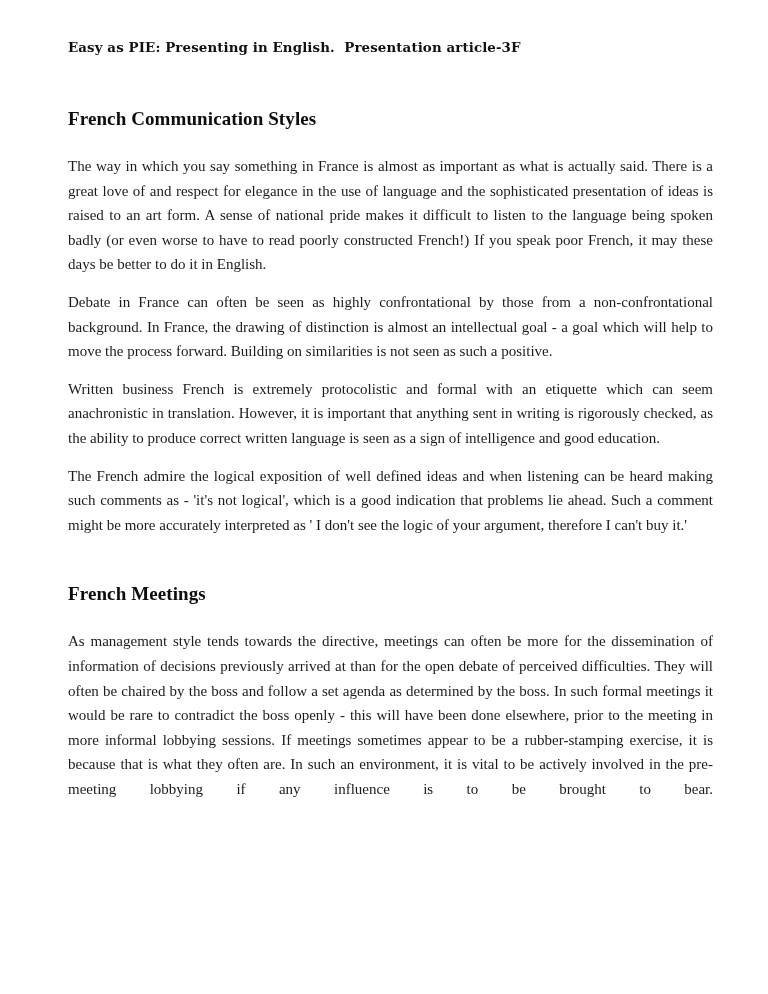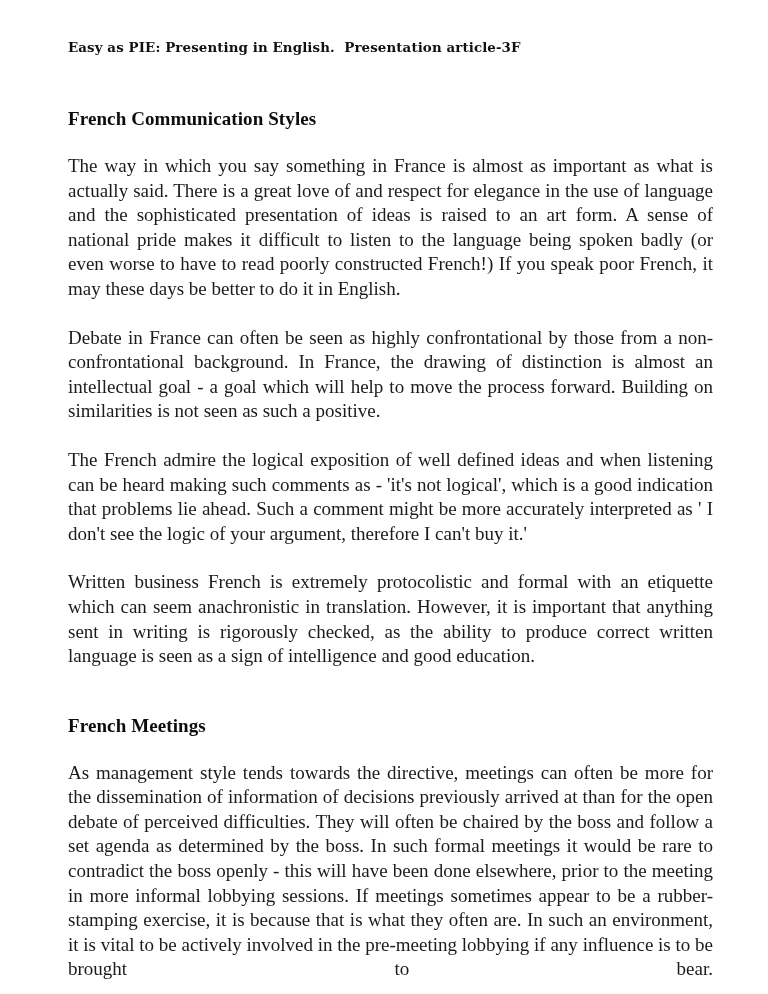--- a/index.html
+++ b/index.html
@@ -60,31 +60,31 @@
     margin-bottom: 0;
   }
   .heading-2 {
     margin-top: 42px;
     margin-bottom: 0;
   }
 
   
   .para {
     font-family: "Liberation Serif", "DejaVu Serif", serif;
-    font-size: 19px;
+    font-size: 15px;
     line-height: 24.6px;
     text-align: justify;
     text-justify: inter-word;
     color: #1b1b1b;
     margin: 0;
     padding: 0;
     hyphens: none;
   }
   .para + .para {
-    margin-top: 24px;
+    margin-top: 13px;
   }
   .heading-1 + .para,
   .heading-2 + .para {
     margin-top: 20px;
   }
 
   
   .para.stretch-last::after {
     content: "";
     display: inline-block;
@@ -104,22 +104,22 @@
 
     <div class="doc-header">Easy as PIE: Presenting in English.  Presentation article-3F</div>
 
     <h1 class="heading heading-1">French Communication Styles</h1>
 
     <p class="para">The way in which you say something in France is almost as important as what is actually said. There is a great love of and respect for elegance in the use of language and the sophisticated presentation of ideas is raised to an art form. A sense of national pride makes it difficult to listen to the language being spoken badly (or even worse to have to read poorly constructed French!) If you speak poor French, it may these days be better to do it in English.</p>
 
     <p class="para">Debate in France can often be seen as highly confrontational by those from a non-confrontational background. In France, the drawing of distinction is almost an intellectual goal - a goal which will help to move the process forward. Building on similarities is not seen as such a positive.</p>
 
 
+    <p class="para">Written business French is extremely protocolistic and formal with an etiquette which can seem anachronistic in translation. However, it is important that anything sent in writing is rigorously checked, as the ability to produce correct written language is seen as a sign of intelligence and good education.</p>
+
     <p class="para">The French admire the logical exposition of well defined ideas and when listening can be heard making such comments as - 'it's not logical', which is a good indication that problems lie ahead. Such a comment might be more accurately interpreted as ' I don't see the logic of your argument, therefore I can't buy it.'</p>
-
-    <p class="para">Written business French is extremely protocolistic and formal with an etiquette which can seem anachronistic in translation. However, it is important that anything sent in writing is rigorously checked, as the ability to produce correct written language is seen as a sign of intelligence and good education.</p>
 
     <h1 class="heading heading-2">French Meetings</h1>
 
     <p class="para stretch-last">As management style tends towards the directive, meetings can often be more for the dissemination of information of decisions previously arrived at than for the open debate of perceived difficulties. They will often be chaired by the boss and follow a set agenda as determined by the boss. In such formal meetings it would be rare to contradict the boss openly - this will have been done elsewhere, prior to the meeting in more informal lobbying sessions. If meetings sometimes appear to be a rubber-stamping exercise, it is because that is what they often are. In such an environment, it is vital to be actively involved in the pre-meeting lobbying if any influence is to be brought to bear.</p>
 
   </div>
 </div>
 
 </body></html>

